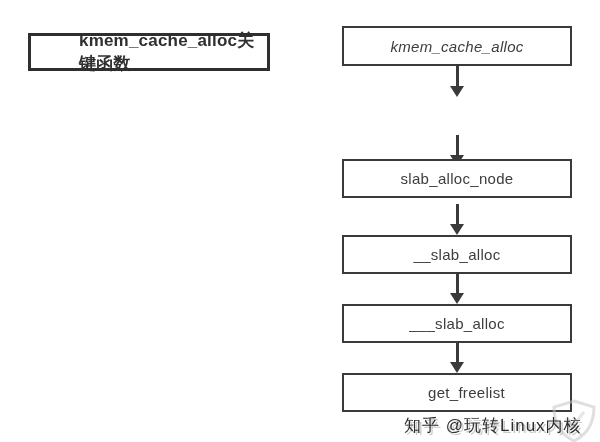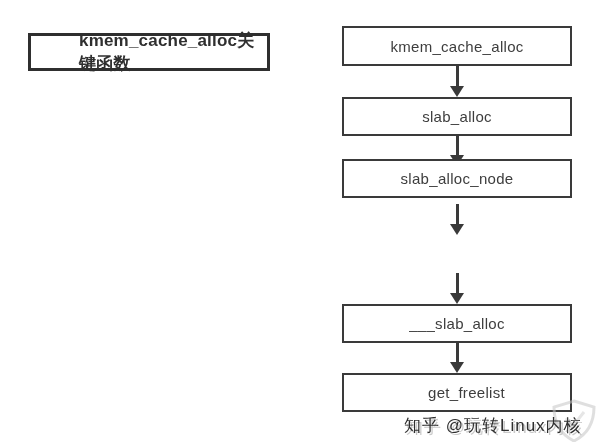--- a/index.html
+++ b/index.html
@@ -43,21 +43,21 @@
     border: 2px solid #3a3a3a;
     box-sizing: border-box;
     display: flex;
     align-items: center;
     justify-content: center;
     font-size: 15px;
     color: #3d3d3d;
     background: #ffffff;
     letter-spacing: 0.3px;
   }
-  .node-1 { top: 26px;  height: 40px; }
+  .node-1 { top: 26px;  height: 40px; font-style: italic; }
   .node-2 { top: 97px;  }
   .node-3 { top: 159px; }
   .node-4 { top: 235px; }
   .node-5 { top: 304px; }
   .node-6 { top: 373px; padding-left: 19px; }
 
   
   .arrow {
     position: absolute;
     left: 450px;
@@ -116,38 +116,38 @@
 
   <div class="node node-1">
     <span>kmem_cache_alloc</span>
   </div>
 
   <div class="arrow arrow-1">
     <div class="stem"></div>
     <div class="head"></div>
   </div>
 
-  <div class="node node-2">
-    <span>slab_alloc</span>
-  </div>
 
   <div class="arrow arrow-2">
     <div class="stem"></div>
     <div class="head"></div>
   </div>
 
   <div class="node node-3">
     <span>slab_alloc_node</span>
   </div>
 
   <div class="arrow arrow-3">
     <div class="stem"></div>
     <div class="head"></div>
   </div>
 
+  <div class="node node-4">
+    <span>__slab_alloc</span>
+  </div>
 
   <div class="arrow arrow-4">
     <div class="stem"></div>
     <div class="head"></div>
   </div>
 
   <div class="node node-5">
     <span>___slab_alloc</span>
   </div>
 

